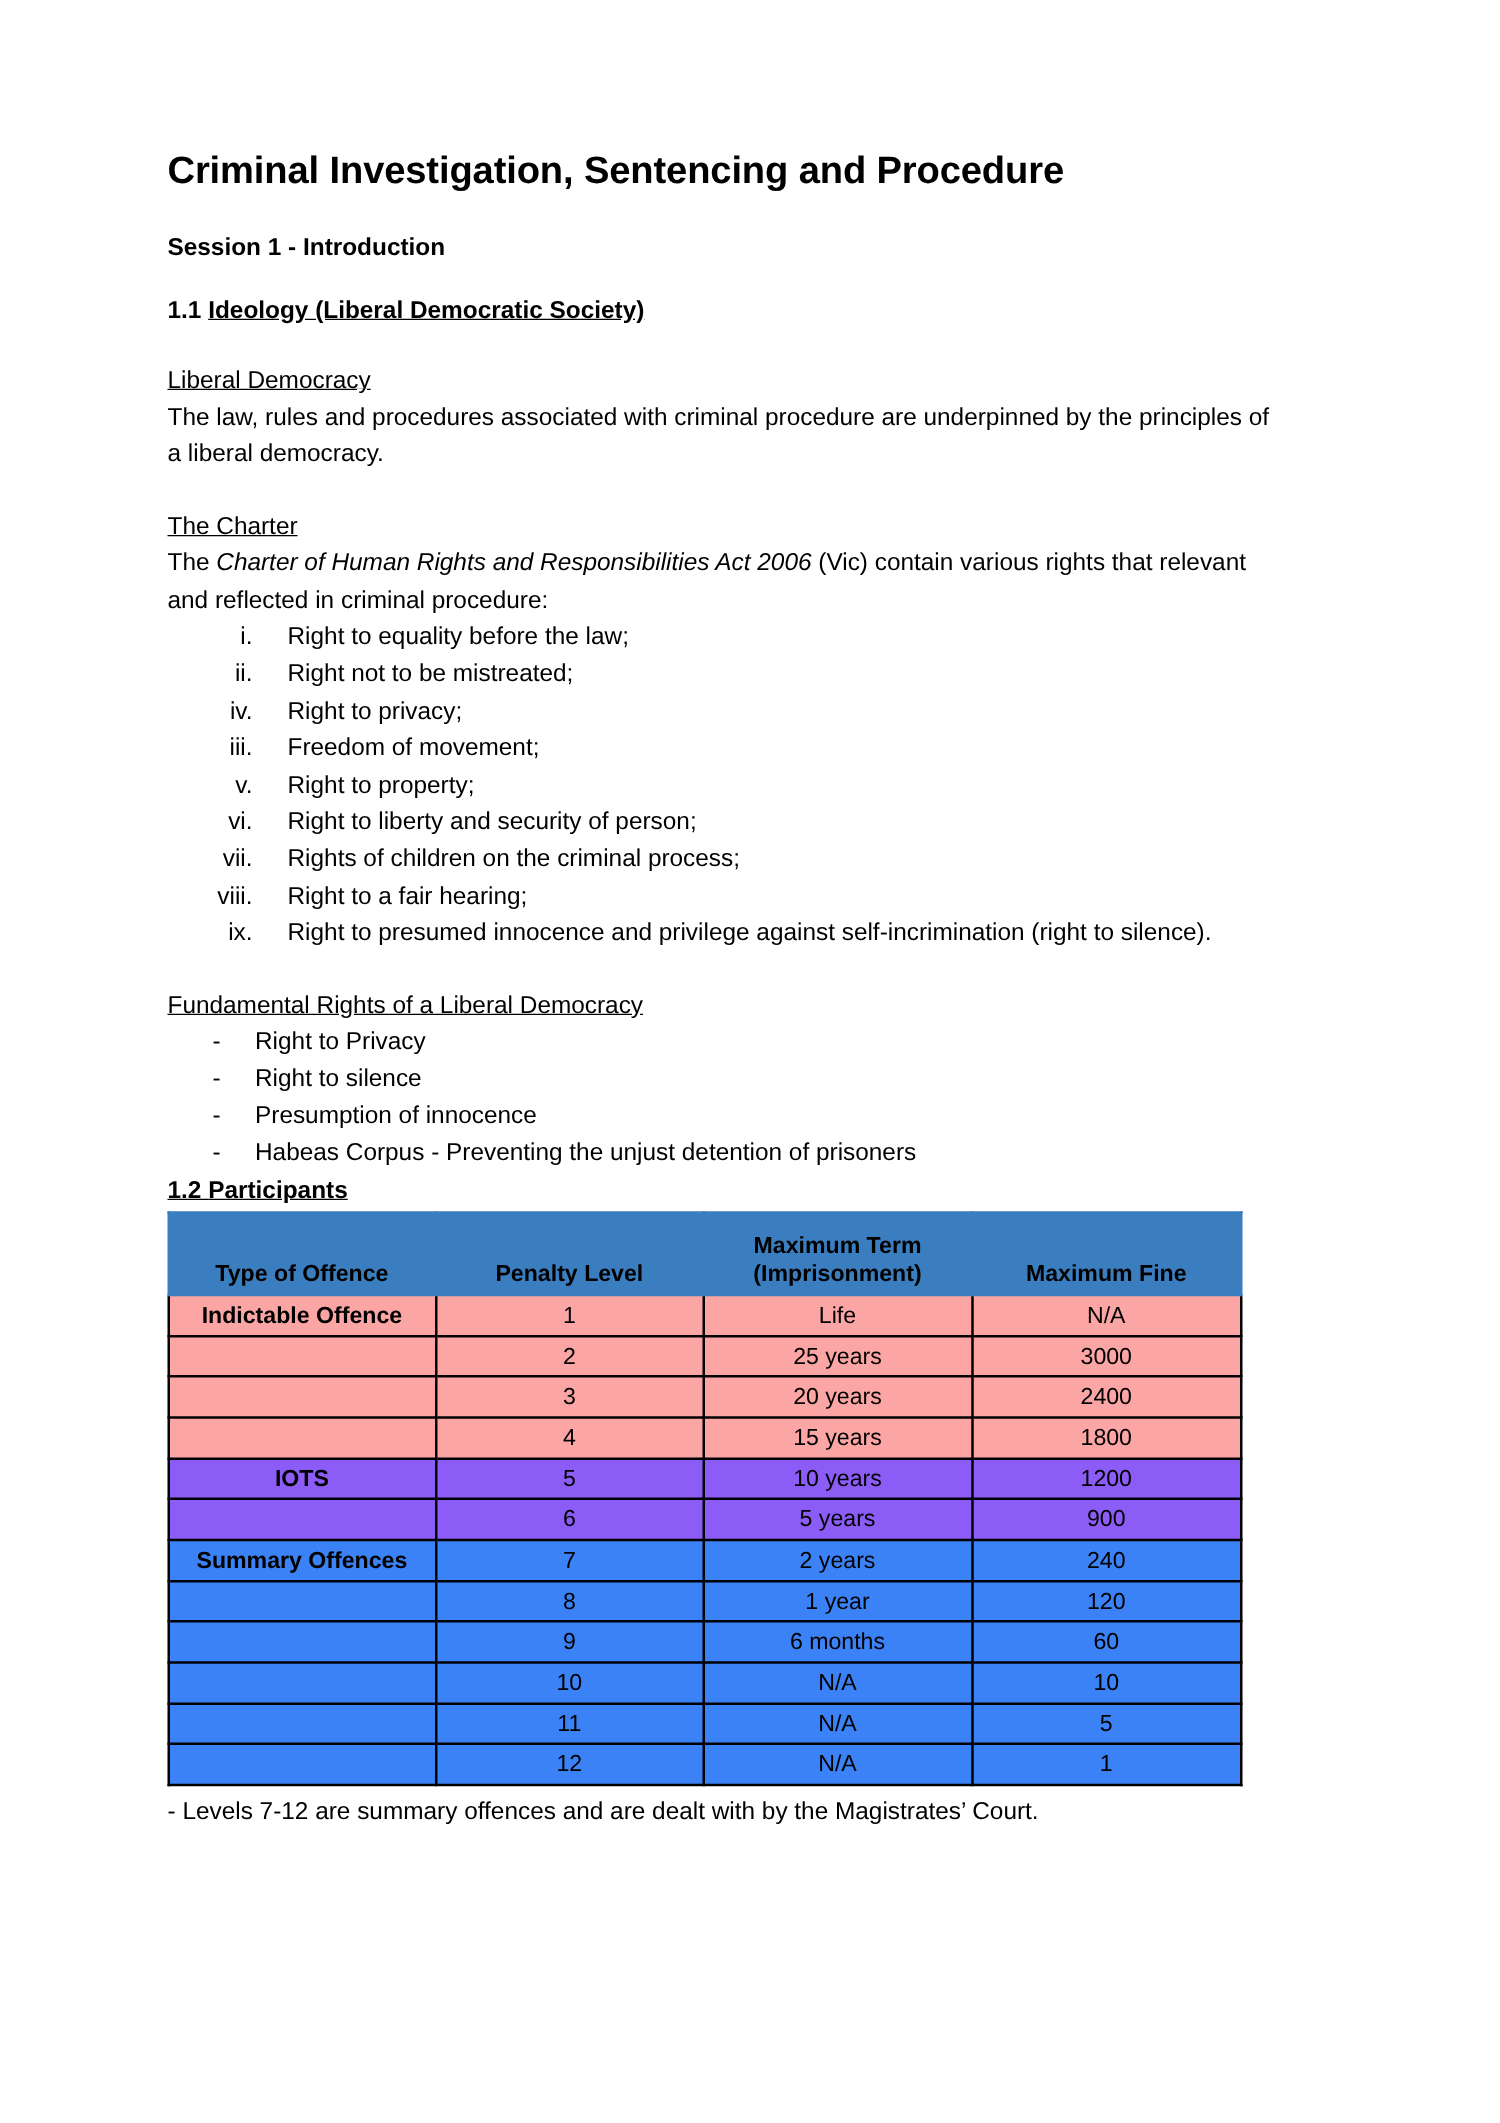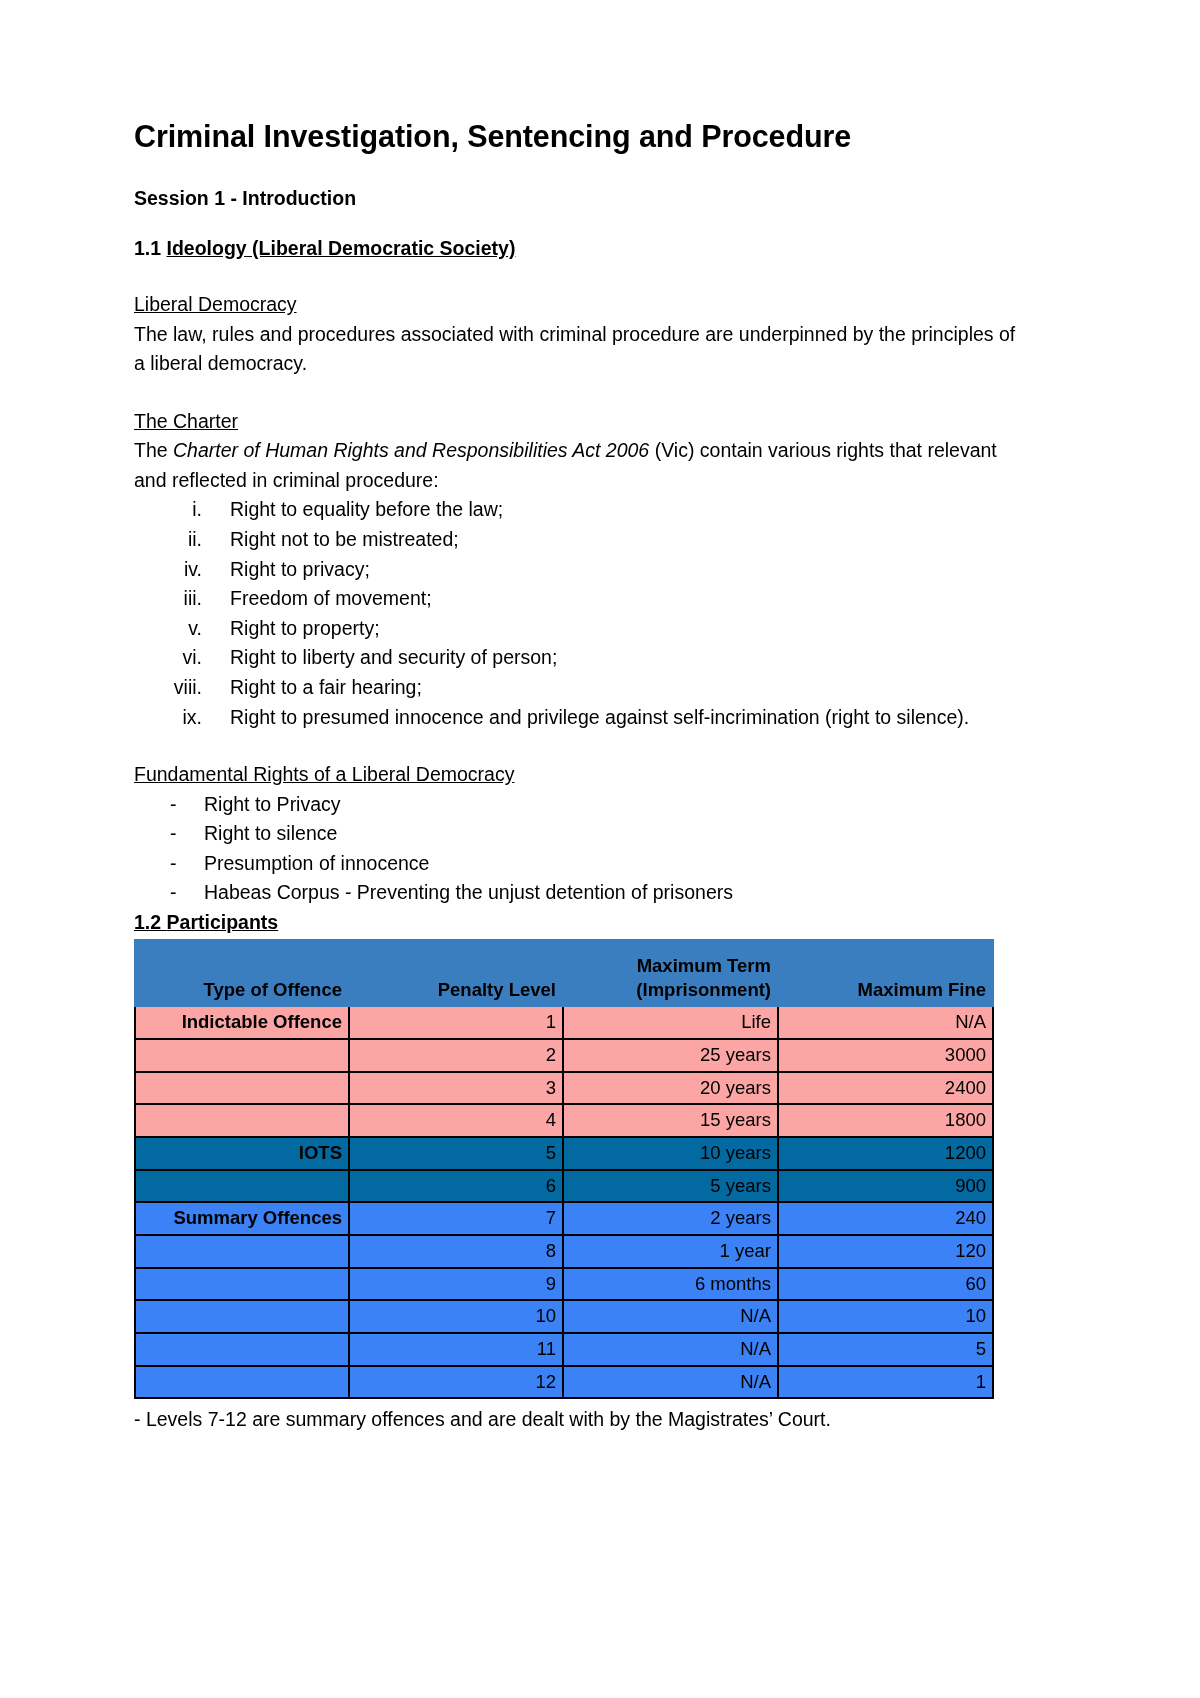--- a/index.html
+++ b/index.html
@@ -117,36 +117,36 @@
   table.offences col.c2 { width: 214px; }
   table.offences col.c3 { width: 215px; }
   table.offences col.c4 { width: 215px; }
 
   table.offences th, table.offences td {
     border: 2px solid #000000;
     padding: 3px 6px 4px 5px;
     vertical-align: bottom;
     height: 28px;
     line-height: 1.28;
-    text-align: right;
+    text-align: center;
     box-sizing: border-box;
   }
   table.offences thead th {
     background: #3b7ec0;
     color: #000000;
     font-weight: bold;
     height: 66px;
     vertical-align: bottom;
     border-color: #3b7ec0;
   }
   table.offences thead th .two-line {
     display: block;
   }
   tr.red td { background: #fca5a5; }
-  tr.green td { background: #0369a1; }
+  tr.green td { background: #8b5cf6; }
   tr.grey td { background: #3b82f6; }
   td.rowlabel { font-weight: bold; }
 
   .footnote {
     font-size: 19.5px;
     line-height: 1.5;
     margin: 6px 0 0 0;
   }
 </style>
 </head>
@@ -196,20 +196,24 @@
           <span class="marker">iii.</span>
           <span class="txt">Freedom of movement;</span>
         </li>
       <li>
           <span class="marker">v.</span>
           <span class="txt">Right to property;</span>
         </li>
       <li>
           <span class="marker">vi.</span>
           <span class="txt">Right to liberty and security of person;</span>
+        </li>
+      <li>
+          <span class="marker">vii.</span>
+          <span class="txt">Rights of children on the criminal process;</span>
         </li>
       <li>
           <span class="marker">viii.</span>
           <span class="txt">Right to a fair hearing;</span>
         </li>
       <li>
           <span class="marker">ix.</span>
           <span class="txt">Right to presumed innocence and privilege against self-incrimination (right to silence).</span>
         </li>
     </ol>

